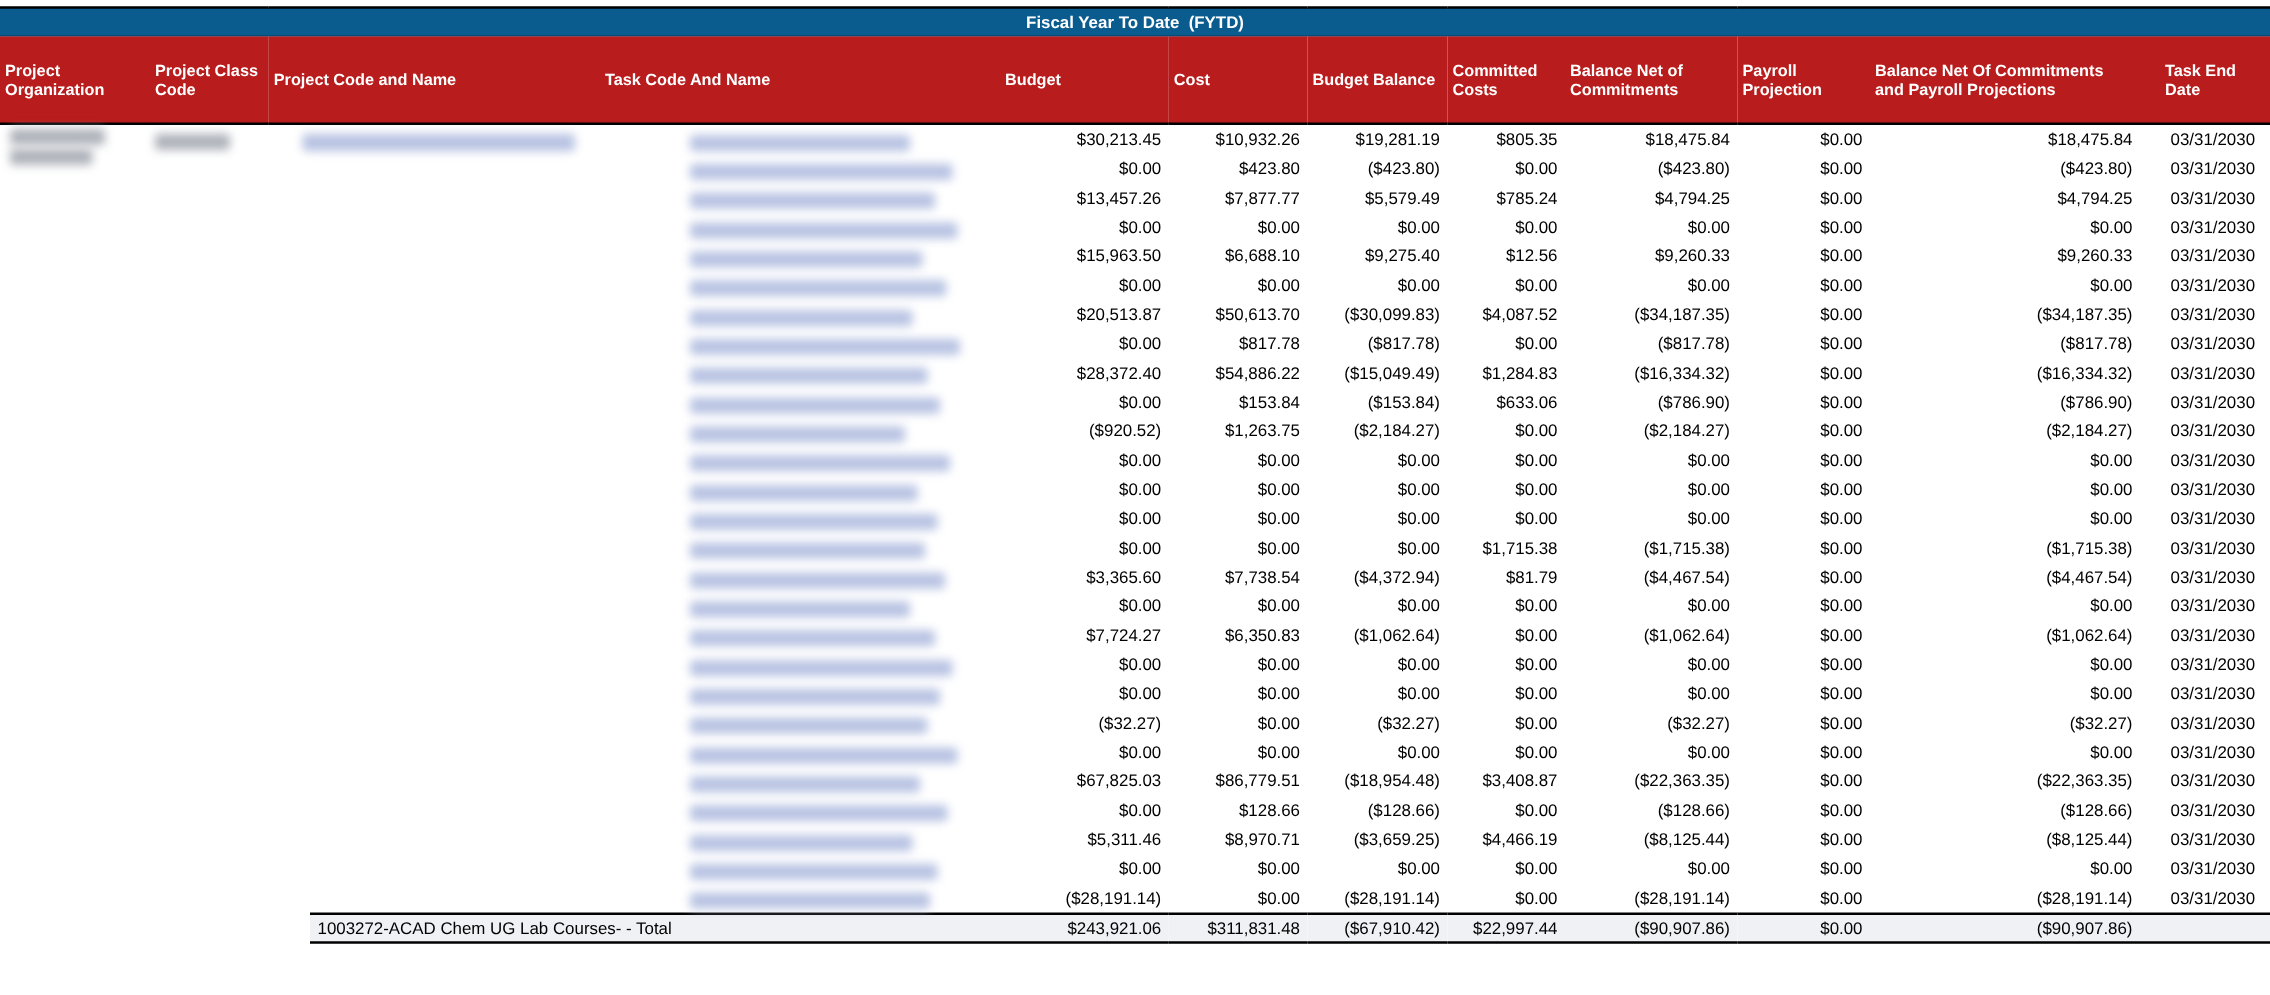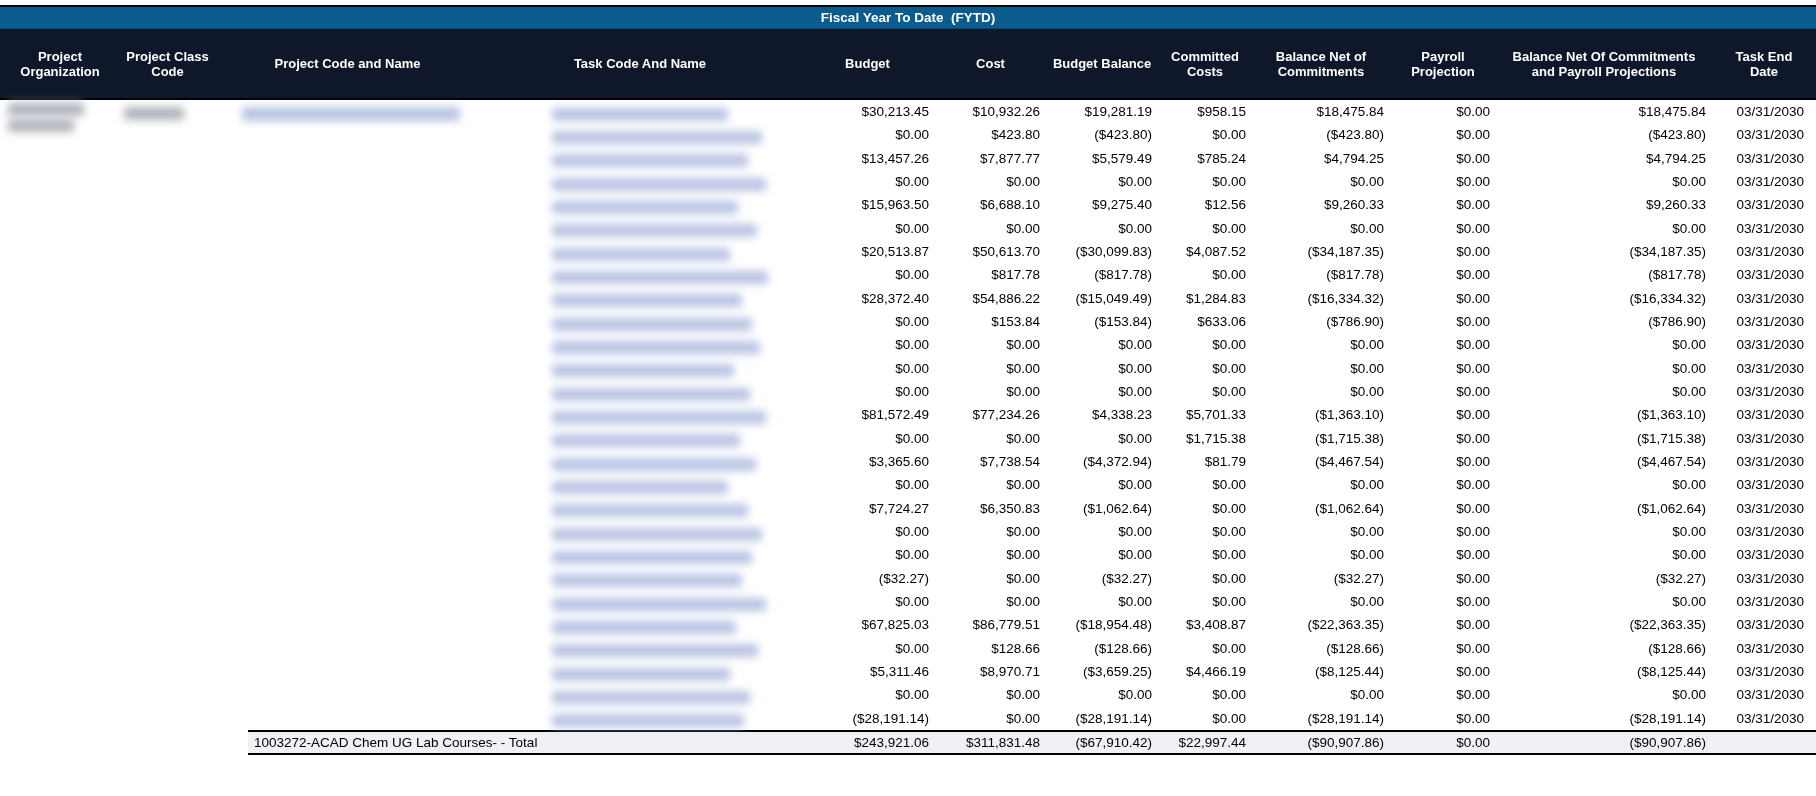--- a/index.html
+++ b/index.html
@@ -4,22 +4,22 @@
 <style>
   html,body{margin:0;padding:0;background:#ffffff;}
   .page{position:relative;width:1816px;height:796px;background:#ffffff;overflow:hidden;
         font-family:"Liberation Sans", sans-serif;}
   table.report{border-collapse:collapse;table-layout:fixed;width:1816px;margin-top:5px;}
   
   th.banner{background:#0a5c8f;color:#ffffff;font-size:13.5px;font-weight:bold;
             height:21px;line-height:21px;text-align:center;white-space:pre;
             border-top:2px solid #000000;border-bottom:1px solid #064b77;padding:0;}
   
-  tr.heads th{background:#0f172a;color:#ffffff;font-size:13px;font-weight:bold;
-              height:65px;line-height:15px;text-align:center;vertical-align:middle;
+  tr.heads th{background:#b91c1c;color:#ffffff;font-size:13px;font-weight:bold;
+              height:65px;line-height:15px;text-align:left;vertical-align:middle;
               padding:2px 4px;border-bottom:2px solid #000000;}
   tr.heads th.h-date{padding:2px 20px;}
   
   tbody td{height:23.34px;padding:0;font-size:13.5px;color:#000000;vertical-align:middle;
            white-space:nowrap;overflow:visible;}
   tbody td.num{text-align:right;padding-right:6px;}
   tbody td.date{text-align:right;padding-right:12px;}
   td.c-org{position:relative;}
   
   .blur{filter:blur(4px);border-radius:3px;}
@@ -88,21 +88,21 @@
           </td>
     <td class="c-proj" colspan="2">
             <div class="blur blur-link proj-blur"></div>
           </td>
     <td class="c-task">
       <div class="blur blur-link task-blur" style="width: 176px;"></div>
     </td>
     <td class="num">$30,213.45</td>
     <td class="num">$10,932.26</td>
     <td class="num">$19,281.19</td>
-    <td class="num">$958.15</td>
+    <td class="num">$805.35</td>
     <td class="num">$18,475.84</td>
     <td class="num">$0.00</td>
     <td class="num">$18,475.84</td>
     <td class="num date">03/31/2030</td>
   </tr>
         <tr>
     <td class="c-org"></td>
     <td class="c-class"></td>
     <td class="c-proj" colspan="2"></td>
     <td class="c-task">
@@ -243,20 +243,36 @@
     <td class="num">($786.90)</td>
     <td class="num">$0.00</td>
     <td class="num">($786.90)</td>
     <td class="num date">03/31/2030</td>
   </tr>
         <tr>
     <td class="c-org"></td>
     <td class="c-class"></td>
     <td class="c-proj" colspan="2"></td>
     <td class="c-task">
+      <div class="blur blur-link task-blur" style="width: 172px;"></div>
+    </td>
+    <td class="num">($920.52)</td>
+    <td class="num">$1,263.75</td>
+    <td class="num">($2,184.27)</td>
+    <td class="num">$0.00</td>
+    <td class="num">($2,184.27)</td>
+    <td class="num">$0.00</td>
+    <td class="num">($2,184.27)</td>
+    <td class="num date">03/31/2030</td>
+  </tr>
+        <tr>
+    <td class="c-org"></td>
+    <td class="c-class"></td>
+    <td class="c-proj" colspan="2"></td>
+    <td class="c-task">
       <div class="blur blur-link task-blur" style="width: 208px;"></div>
     </td>
     <td class="num">$0.00</td>
     <td class="num">$0.00</td>
     <td class="num">$0.00</td>
     <td class="num">$0.00</td>
     <td class="num">$0.00</td>
     <td class="num">$0.00</td>
     <td class="num">$0.00</td>
     <td class="num date">03/31/2030</td>
@@ -284,36 +300,20 @@
     <td class="c-task">
       <div class="blur blur-link task-blur" style="width: 198px;"></div>
     </td>
     <td class="num">$0.00</td>
     <td class="num">$0.00</td>
     <td class="num">$0.00</td>
     <td class="num">$0.00</td>
     <td class="num">$0.00</td>
     <td class="num">$0.00</td>
     <td class="num">$0.00</td>
-    <td class="num date">03/31/2030</td>
-  </tr>
-        <tr>
-    <td class="c-org"></td>
-    <td class="c-class"></td>
-    <td class="c-proj" colspan="2"></td>
-    <td class="c-task">
-      <div class="blur blur-link task-blur" style="width: 214px;"></div>
-    </td>
-    <td class="num">$81,572.49</td>
-    <td class="num">$77,234.26</td>
-    <td class="num">$4,338.23</td>
-    <td class="num">$5,701.33</td>
-    <td class="num">($1,363.10)</td>
-    <td class="num">$0.00</td>
-    <td class="num">($1,363.10)</td>
     <td class="num date">03/31/2030</td>
   </tr>
         <tr>
     <td class="c-org"></td>
     <td class="c-class"></td>
     <td class="c-proj" colspan="2"></td>
     <td class="c-task">
       <div class="blur blur-link task-blur" style="width: 188px;"></div>
     </td>
     <td class="num">$0.00</td>

